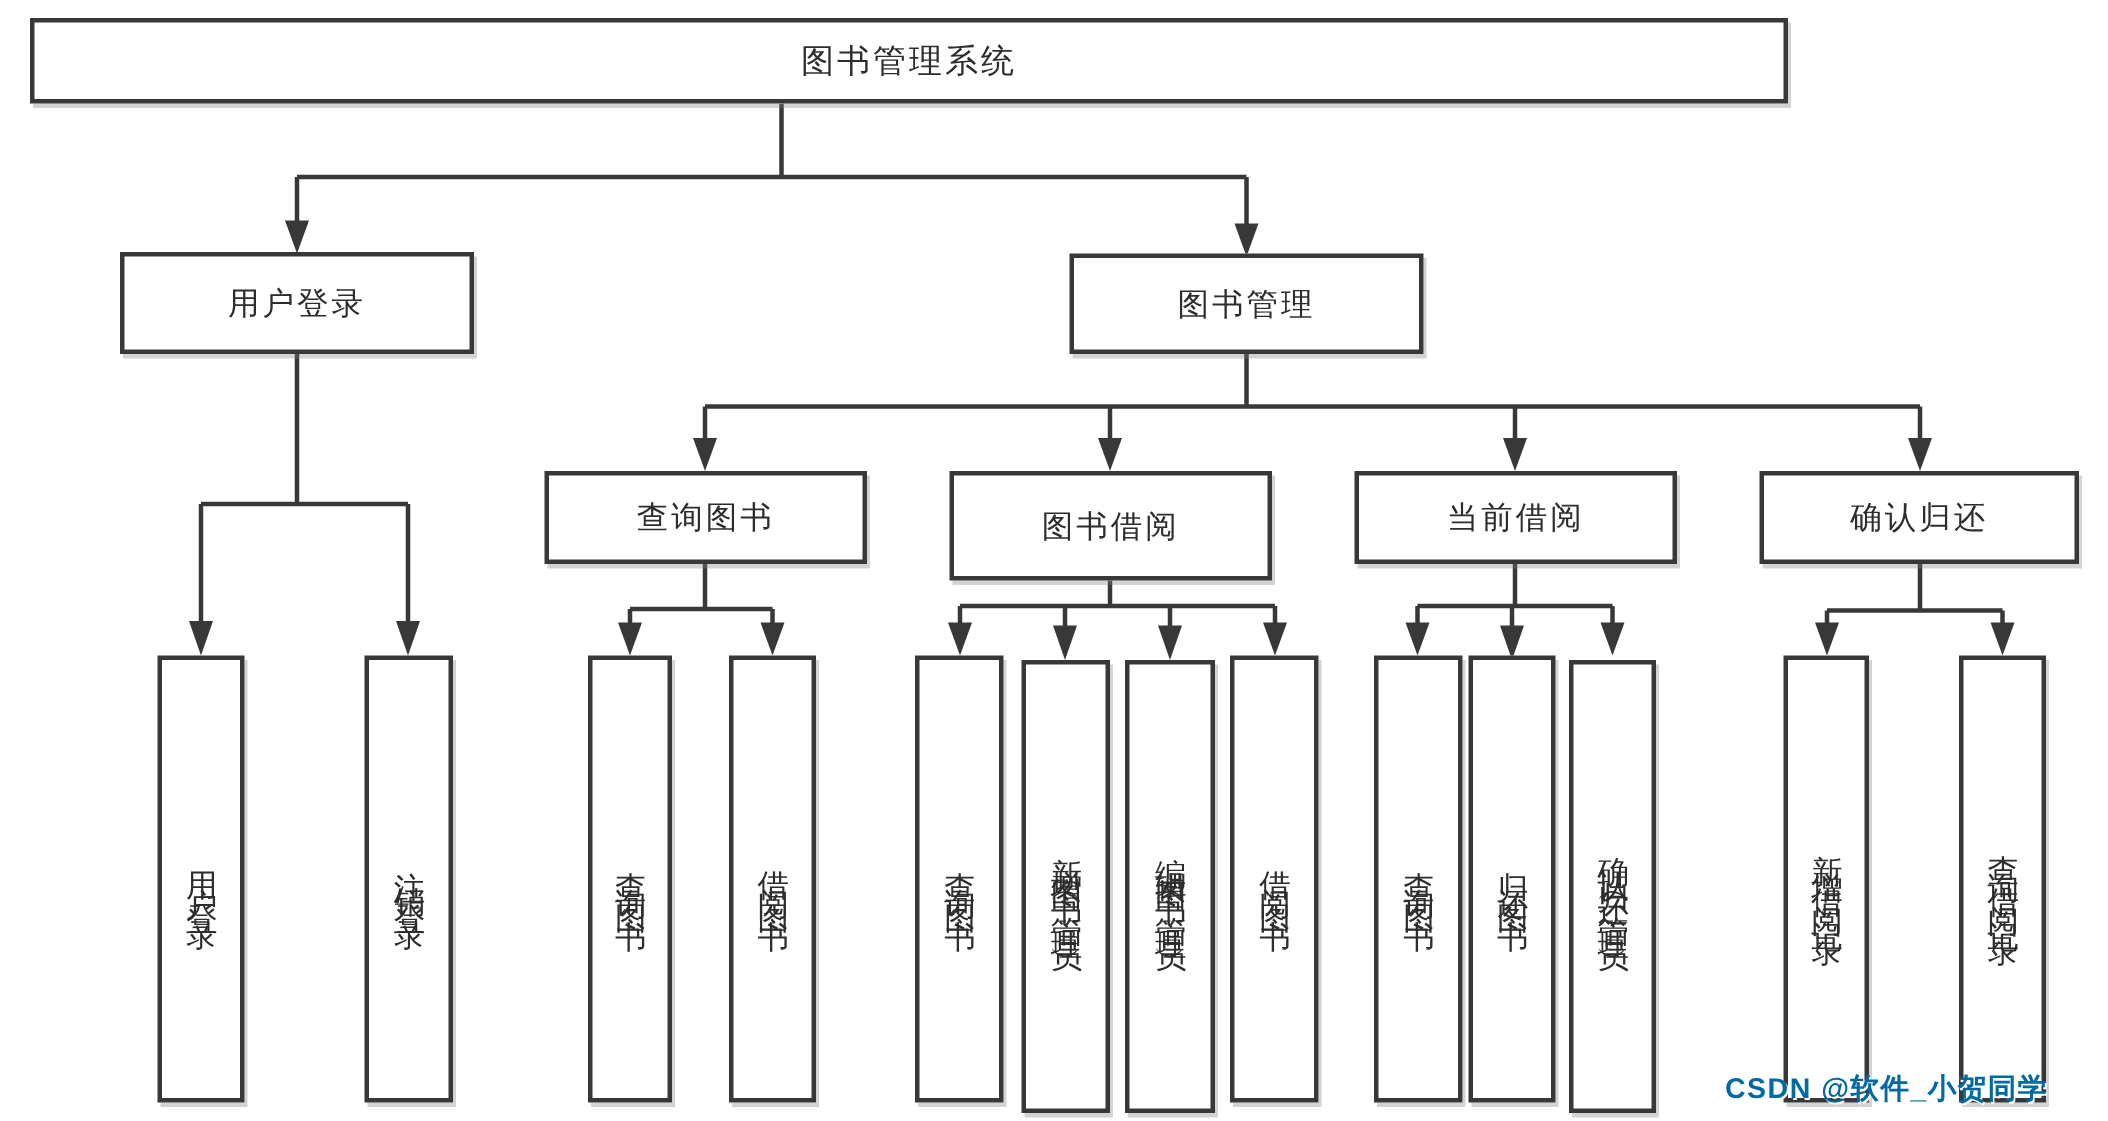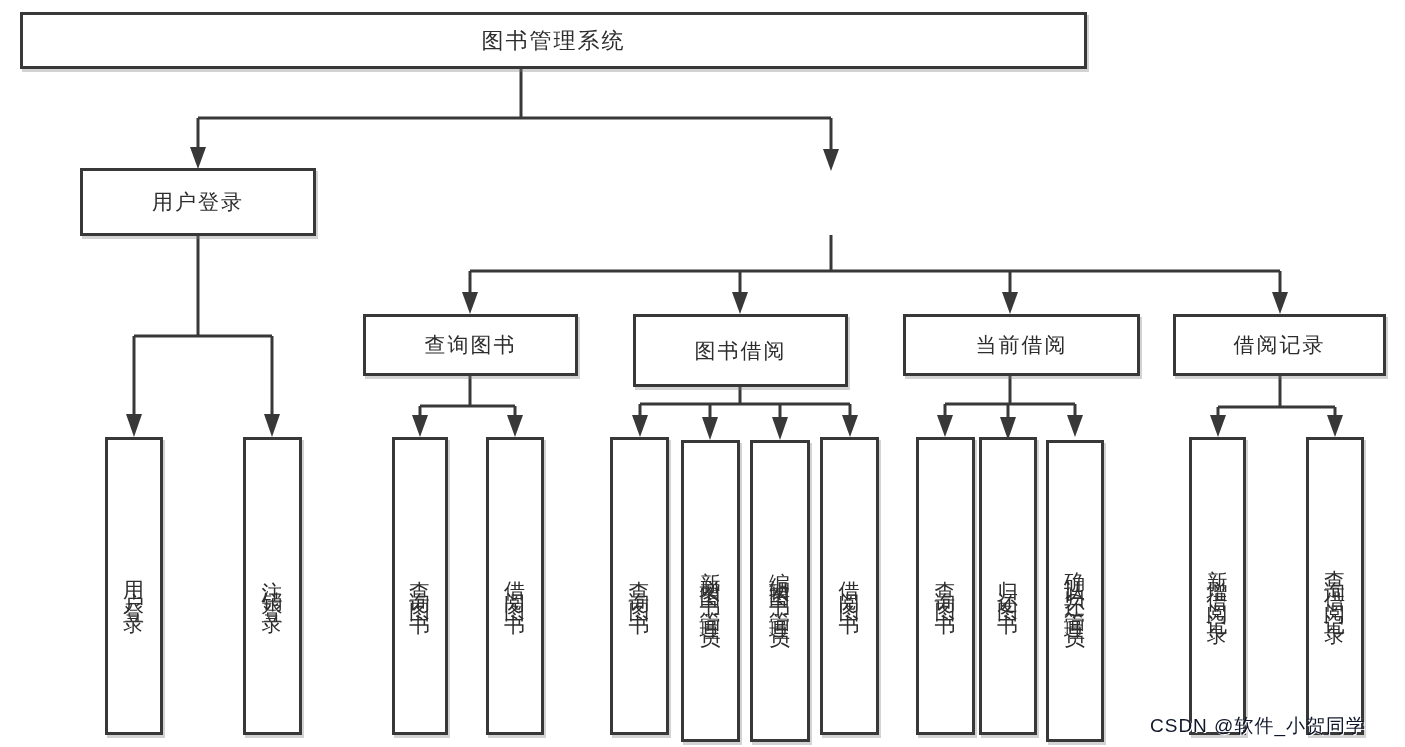--- a/index.html
+++ b/index.html
@@ -38,23 +38,24 @@
     letter-spacing: 11px;
     color: #2d2d2d;
   }
   .box.v.long span { letter-spacing: 8px; }
   .watermark {
     position: absolute;
     left: 1150px;
     top: 713px;
     font-size: 19px;
     letter-spacing: 1px;
-    color: #0f172a;
+    color: #0369a1;
     text-shadow: 1px 1px 0 #ffffff;
     white-space: nowrap;
+    font-weight: bold;
   }
 </style>
 </head>
 <body>
 
 <div class="canvas">
 
   <svg class="wires" viewBox="0 0 1405 747" xmlns="http://www.w3.org/2000/svg">
     <g stroke="#383838" stroke-width="3" fill="none">
 
@@ -121,39 +122,42 @@
 
       <polygon points="937,415 953,415 945,437"></polygon>
       <polygon points="1000,417 1016,417 1008,440"></polygon>
       <polygon points="1067,415 1083,415 1075,437"></polygon>
 
       <polygon points="1210,415 1226,415 1218,437"></polygon>
       <polygon points="1327,415 1343,415 1335,437"></polygon>
     </g>
   </svg>
 
-  <div class="box h root" style="left:20px; top:12px; width:1067px; height:57px;">
+  <div class="box h root" style="left:20px; top:12px; width:1172px; height:57px;">
     <span>图书管理系统</span>
   </div>
 
   <div class="box h" style="left:80px; top:168px; width:236px; height:68px;">
     <span>用户登录</span>
   </div>
+  <div class="box h" style="left:713px; top:169px; width:236px; height:67px;">
+    <span>图书管理</span>
+  </div>
 
   <div class="box h" style="left:363px; top:314px; width:215px; height:62px;">
     <span>查询图书</span>
   </div>
   <div class="box h" style="left:633px; top:314px; width:215px; height:73px;">
     <span>图书借阅</span>
   </div>
-  <div class="box h" style="left:903px; top:314px; width:237px; height:62px;">
+  <div class="box h" style="left:903px; top:314px; width:215px; height:62px;">
     <span>当前借阅</span>
   </div>
   <div class="box h" style="left:1173px; top:314px; width:213px; height:62px;">
-    <span>借阅记录</span>
+    <span>确认归还</span>
   </div>
 
   <div class="box v" style="left:105px; top:437px; width:58px; height:298px;">
     <span>用户登录</span>
   </div>
   <div class="box v" style="left:243px; top:437px; width:59px; height:298px;">
     <span>注销登录</span>
   </div>
 
   <div class="box v" style="left:392px; top:437px; width:56px; height:298px;">

